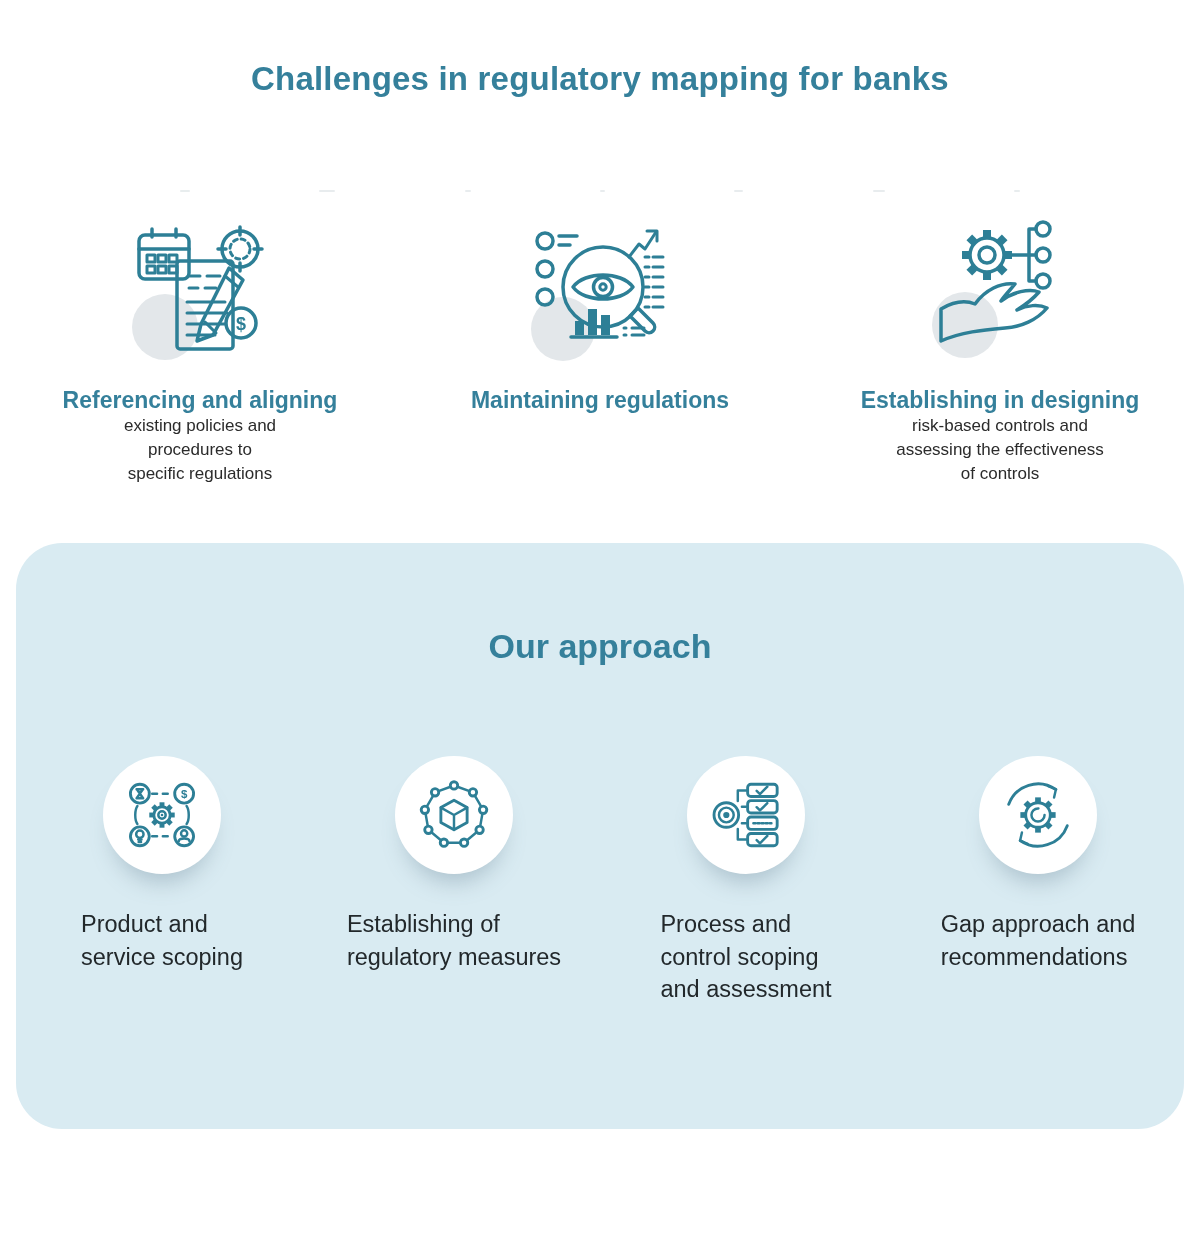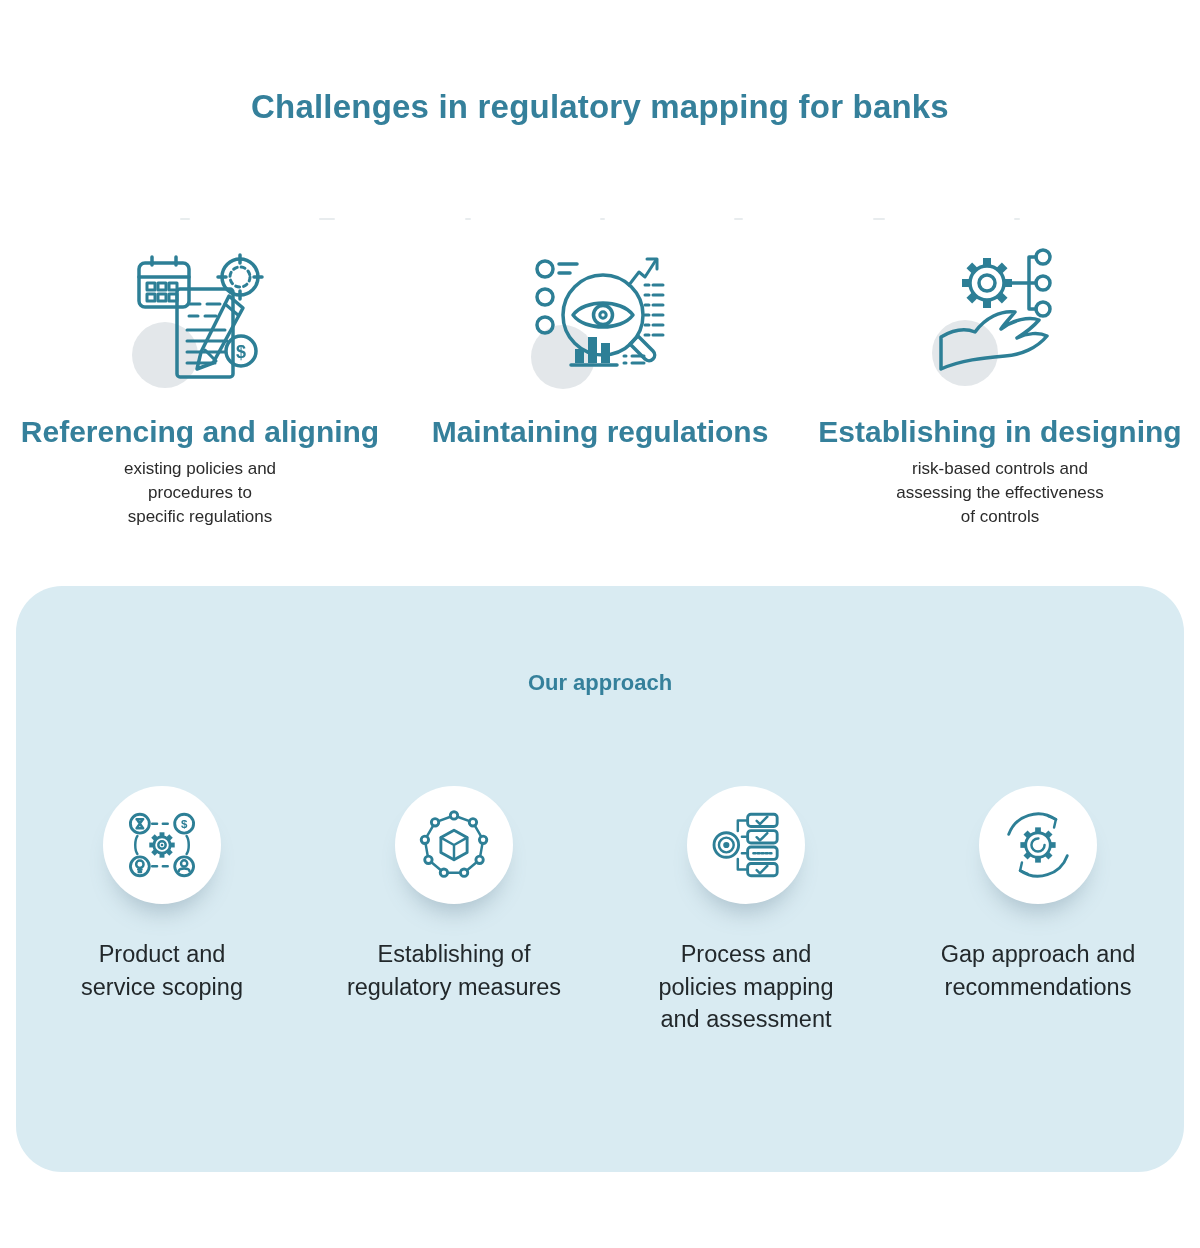--- a/index.html
+++ b/index.html
@@ -2,48 +2,48 @@
 <html><head>
 <meta charset="utf-8">
 <style>
   html,body{margin:0;padding:0;}
   body{
     width:1200px;height:1248px;background:#ffffff;
     font-family:"Liberation Sans", sans-serif;color:#2b2b2b;
     overflow:hidden;
   }
   .page-title{
-    padding-top:88px;margin:0;text-align:center;
+    padding-top:60px;margin:0;text-align:center;
     font-size:33px;font-weight:bold;color:#35809b;letter-spacing:.2px;
   }
   
   .artifact{height:3px;margin:92px 180px 0;display:flex;justify-content:space-between;opacity:.45;}
   .artifact span{height:2px;background:#cdd6da;border-radius:1px;align-self:flex-start;}
 
   .challenges{display:flex;margin-top:22px;}
   .challenge{width:400px;text-align:center;}
   .icon-wrap{height:158px;display:flex;justify-content:center;align-items:flex-start;}
   svg.top-icon{width:150px;height:150px;}
-  .challenge h3{margin:14px 0 8px;font-size:30px;font-weight:bold;color:#35809b;}
+  .challenge h3{margin:14px 0 0;font-size:23px;font-weight:bold;color:#35809b;}
   .challenge p{margin:0;font-size:17px;line-height:1.4;white-space:pre-line;color:#2b2b2b;}
 
   .approach-panel{
     margin:58px 16px 0;height:586px;box-sizing:border-box;
     background:#d9ebf2;border-radius:46px;padding-top:84px;
   }
-  .approach-title{margin:0;text-align:center;font-size:22px;font-weight:bold;color:#35809b;}
+  .approach-title{margin:0;text-align:center;font-size:34px;font-weight:bold;color:#35809b;}
   .steps{display:flex;margin-top:90px;}
   .step{width:292px;display:flex;flex-direction:column;align-items:center;}
   .bubble{
     width:118px;height:118px;border-radius:50%;background:#ffffff;
     box-shadow:0 18px 22px -10px rgba(100,125,145,.38);
     display:flex;align-items:center;justify-content:center;
   }
   svg.step-icon{width:82px;height:82px;}
-  .step p{margin:34px 0 0;font-size:23.5px;line-height:1.38;text-align:center;
+  .step p{margin:34px 0 0;font-size:23.5px;line-height:1.38;
     white-space:pre-line;color:#22282b;}
 
   svg .ln{fill:none;stroke:#2d7f96;stroke-width:3.5;stroke-linecap:round;stroke-linejoin:round;}
   svg .lnthin{fill:none;stroke:#2d7f96;stroke-width:3;stroke-linecap:round;stroke-linejoin:round;}
   svg .tooth{stroke:#2d7f96;stroke-width:8;stroke-linecap:butt;}
   svg .tooth-s{stroke:#2d7f96;stroke-width:6;stroke-linecap:butt;}
   svg .tooth-m{stroke:#2d7f96;stroke-width:7;stroke-linecap:butt;}
   svg .fillteal{fill:#2d7f96;stroke:none;}
   svg .grayc{fill:#e3e7ea;stroke:none;}
   svg .nodedot{fill:#ffffff;stroke:#2d7f96;stroke-width:3.5;}
@@ -241,21 +241,21 @@
           <rect class="ln" x="52" y="32.5" width="36" height="15" rx="4"></rect>
           <rect class="ln" x="52" y="52.5" width="36" height="15" rx="4"></rect>
           <rect class="ln" x="52" y="72.5" width="36" height="15" rx="4"></rect>
           <path class="lnthin" d="M63,20.5 l4,4 l9,-9"></path>
           <path class="lnthin" d="M63,40.5 l4,4 l9,-9"></path>
           <line class="lnthin" x1="59" y1="60" x2="81" y2="60" stroke-dasharray="2.5 2.5"></line>
           <path class="lnthin" d="M63,80.5 l4,4 l9,-9"></path>
         </svg>
       </div>
       <p>Process and
-policies mapping
+control scoping
 and assessment</p>
     </div>
 
     <div class="step">
       <div class="bubble">
         <svg class="step-icon" viewBox="0 0 100 100">
           <circle class="ln" cx="50" cy="50" r="15"></circle>
           <line class="tooth-m" x1="65" y1="50" x2="71.5" y2="50"></line>
           <line class="tooth-m" x1="60.6" y1="39.4" x2="65.2" y2="34.8"></line>
           <line class="tooth-m" x1="50" y1="35" x2="50" y2="28.5"></line>

